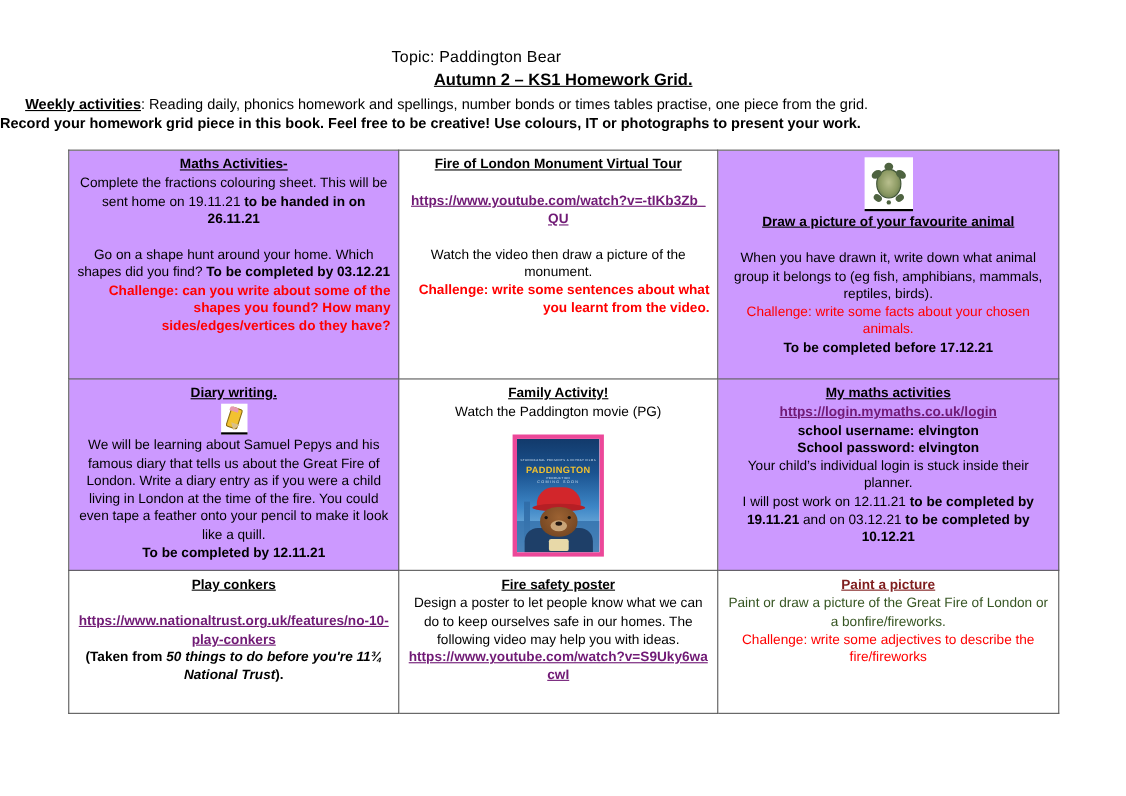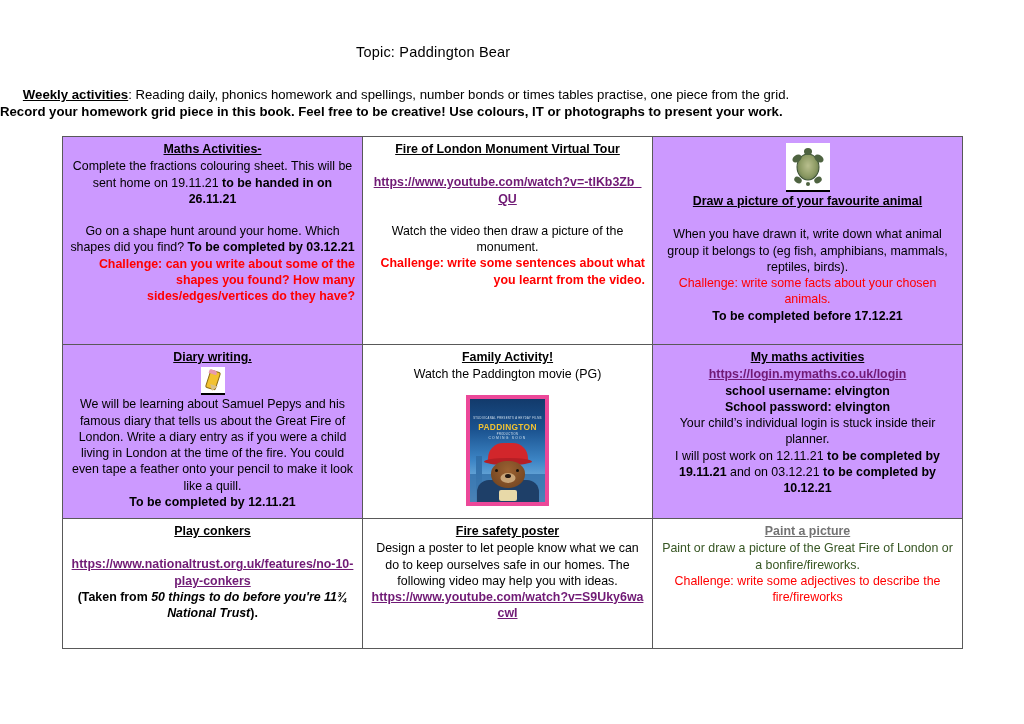--- a/index.html
+++ b/index.html
@@ -120,21 +120,21 @@
   }
   .link {
     color: #701a75;
     font-weight: bold;
     text-decoration: underline;
     word-break: break-all;
     display: block;
   }
   .green { color: #375623; }
   .green-title {
-    color: #737373;
+    color: #7f1d1d;
     font-weight: bold;
     text-decoration: underline;
   }
   .spacer { display: block; height: 16px; }
   .p { display: block; }
 
   
   .img-box {
     display: block;
     margin: 2px auto 1px auto;
@@ -329,20 +329,21 @@
     border-right: 4px solid transparent;
     border-top: 6px solid #d9c08a;
   }
 </style>
 </head>
 <body>
 
 <div class="page">
 
   <div class="topic-line">Topic: Paddington Bear</div>
+  <div class="doc-title">Autumn 2 – KS1 Homework Grid.</div>
 
   <div class="weekly"><span class="lead">Weekly activities</span><span>: Reading daily, phonics homework and spellings, number bonds or times tables practise, one piece from the grid.</span></div>
 
   <div class="record">Record your homework grid piece in this book. Feel free to be creative! Use colours, IT or photographs to present your work.</div>
 
   <table class="grid">
     <colgroup>
       <col class="col-a">
         <col class="col-b">
         <col class="col-c">

